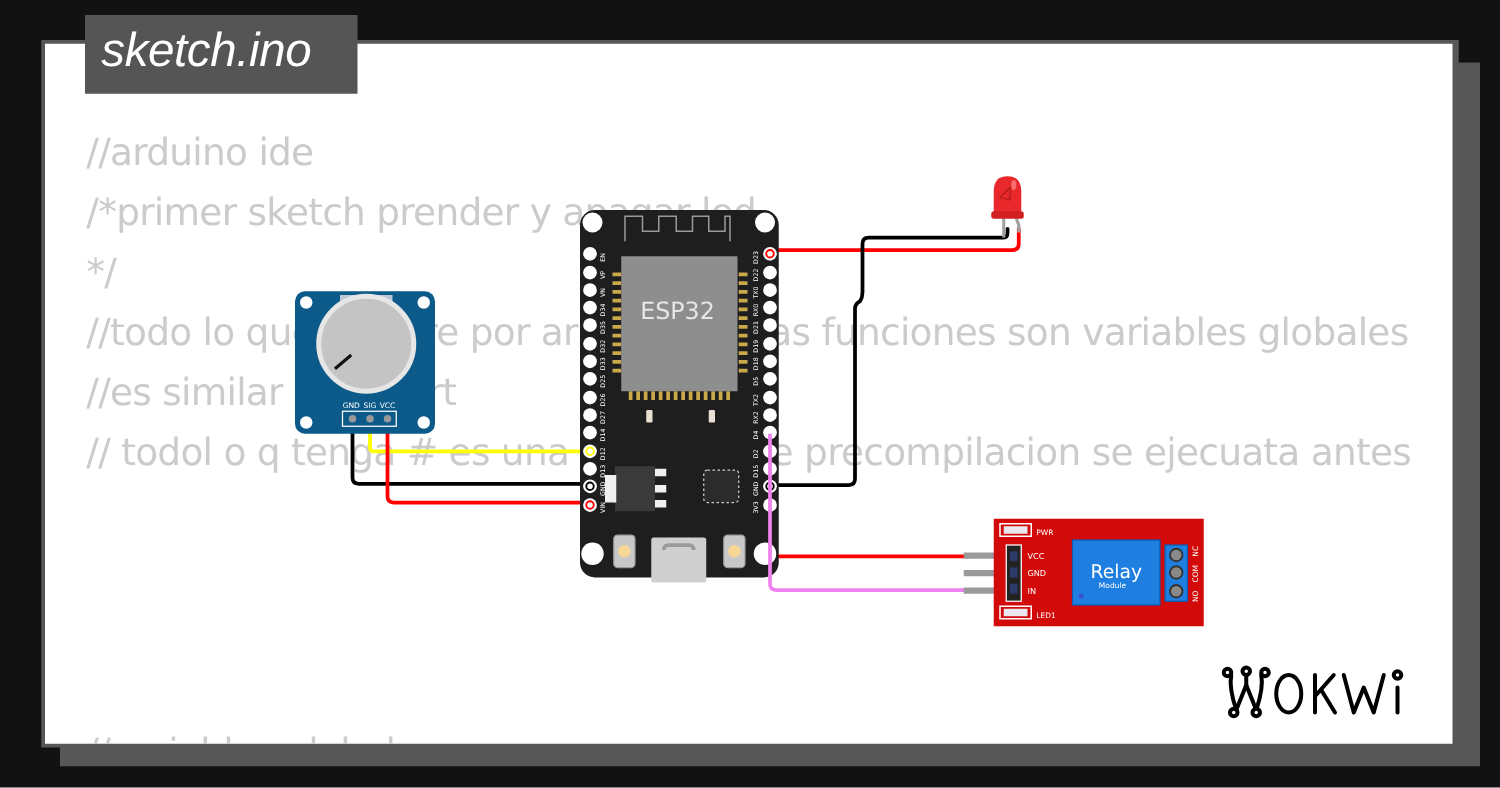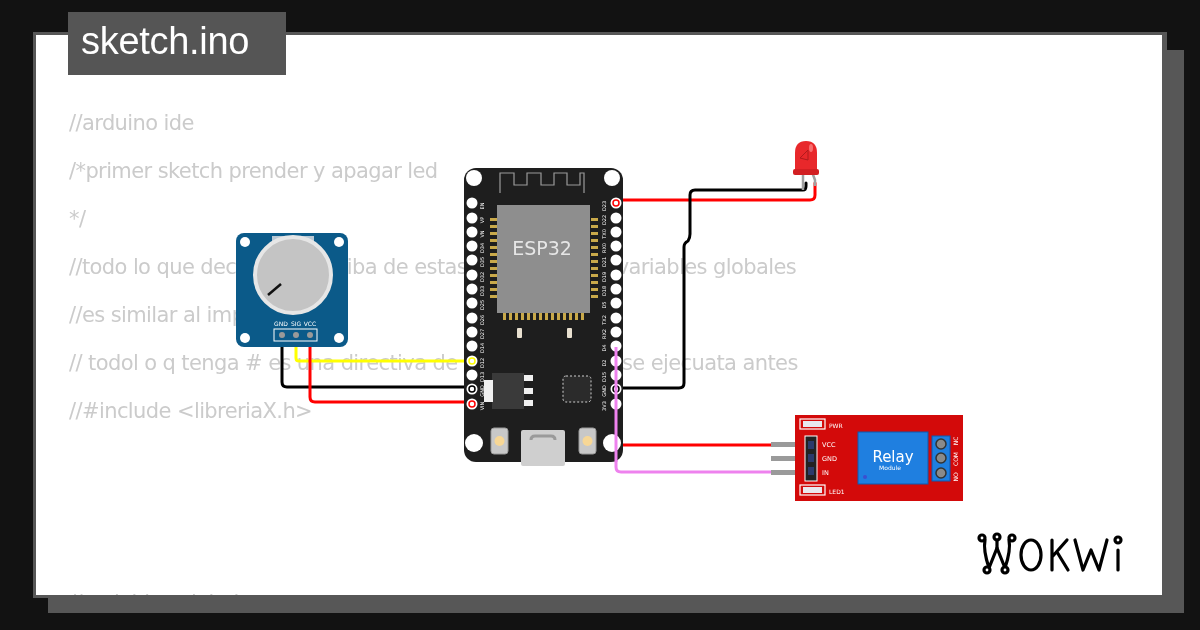--- a/index.html
+++ b/index.html
@@ -1,40 +1,39 @@
 <!DOCTYPE html>
 <html><head>
 <meta charset="utf-8">
 <style>
   html, body { margin:0; padding:0; }
   body { width:1200px; height:630px; background:#121212; position:relative; overflow:hidden; font-family:"DejaVu Sans", sans-serif; }
   .shadow-card { position:absolute; left:48px; top:50px; width:1136px; height:563px; background:#575757; }
   .card { position:absolute; left:33px; top:32px; width:1134px; height:566px; background:#575757; }
   .card-inner { position:absolute; left:3px; top:3px; width:1126px; height:560px; background:#ffffff; overflow:hidden; }
   .code { position:absolute; left:33px; top:70px; width:1062px; height:490px; overflow:hidden; }
-  .code-line { position:absolute; left:0; white-space:pre; font-family:"DejaVu Sans", sans-serif; font-size:21px; color:#cbcbcb; letter-spacing:-0.6px; line-height:36px; }
-  .tag { position:absolute; left:68px; top:12px; width:218px; height:63px; background:#555555; }
+  .code-line { position:absolute; left:0; white-space:pre; font-family:"DejaVu Sans", sans-serif; font-size:30px; color:#cbcbcb; letter-spacing:-0.6px; line-height:36px; }
+  .tag { position:absolute; left:68px; top:12px; width:218px; height:63px; background:#555555;font-style:italic; }
   .tag span { position:absolute; left:13px; top:8px; font-family:"Liberation Sans", sans-serif; font-size:38px; color:#ffffff; letter-spacing:-0.3px; }
   .circuit { position:absolute; left:0; top:0; width:1200px; height:630px; }
   .wokwi { position:absolute; left:975px; top:528px; width:180px; height:50px; }
 </style>
 </head>
 <body>
 
 <div class="shadow-card"></div>
 <div class="card">
   <div class="card-inner">
     <div class="code">
       <div class="code-line" style="top:0px">//arduino ide</div>
       <div class="code-line" style="top:48px">/*primer sketch prender y apagar led</div>
       <div class="code-line" style="top:96px">*/</div>
       <div class="code-line" style="top:144px">//todo lo que declare por arriba de estas funciones son variables globales</div>
       <div class="code-line" style="top:192px">//es similar al import</div>
       <div class="code-line" style="top:240px">// todol o q tenga # es una directiva de precompilacion se ejecuata antes</div>
-      <div class="code-line" style="top:288px">//#include &lt;libreriaX.h&gt;</div>
       <div class="code-line" style="top:336px"></div>
       <div class="code-line" style="top:432px"></div>
       <div class="code-line" style="top:480px">//variables globales</div>
     </div>
   </div>
 </div>
 
 <div class="tag">
   <span>sketch.ino</span>
 </div>

